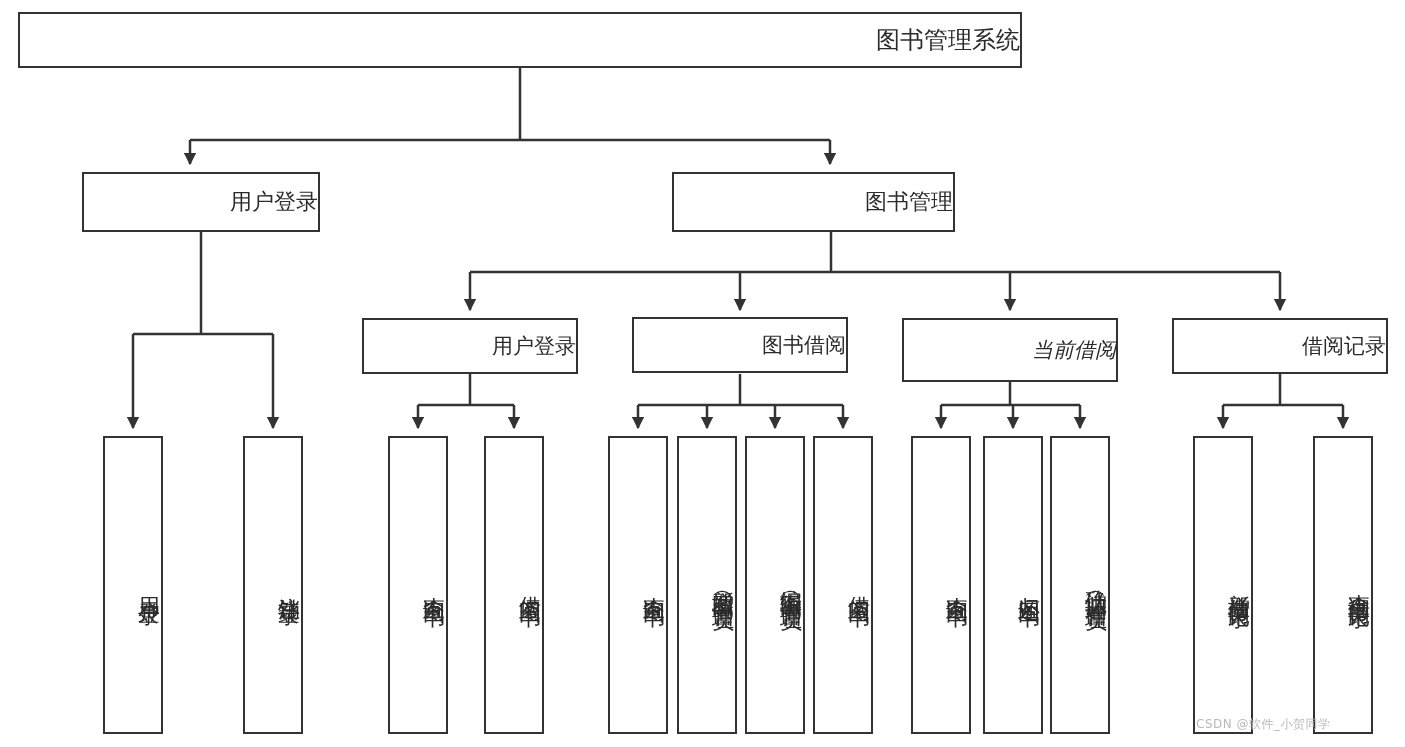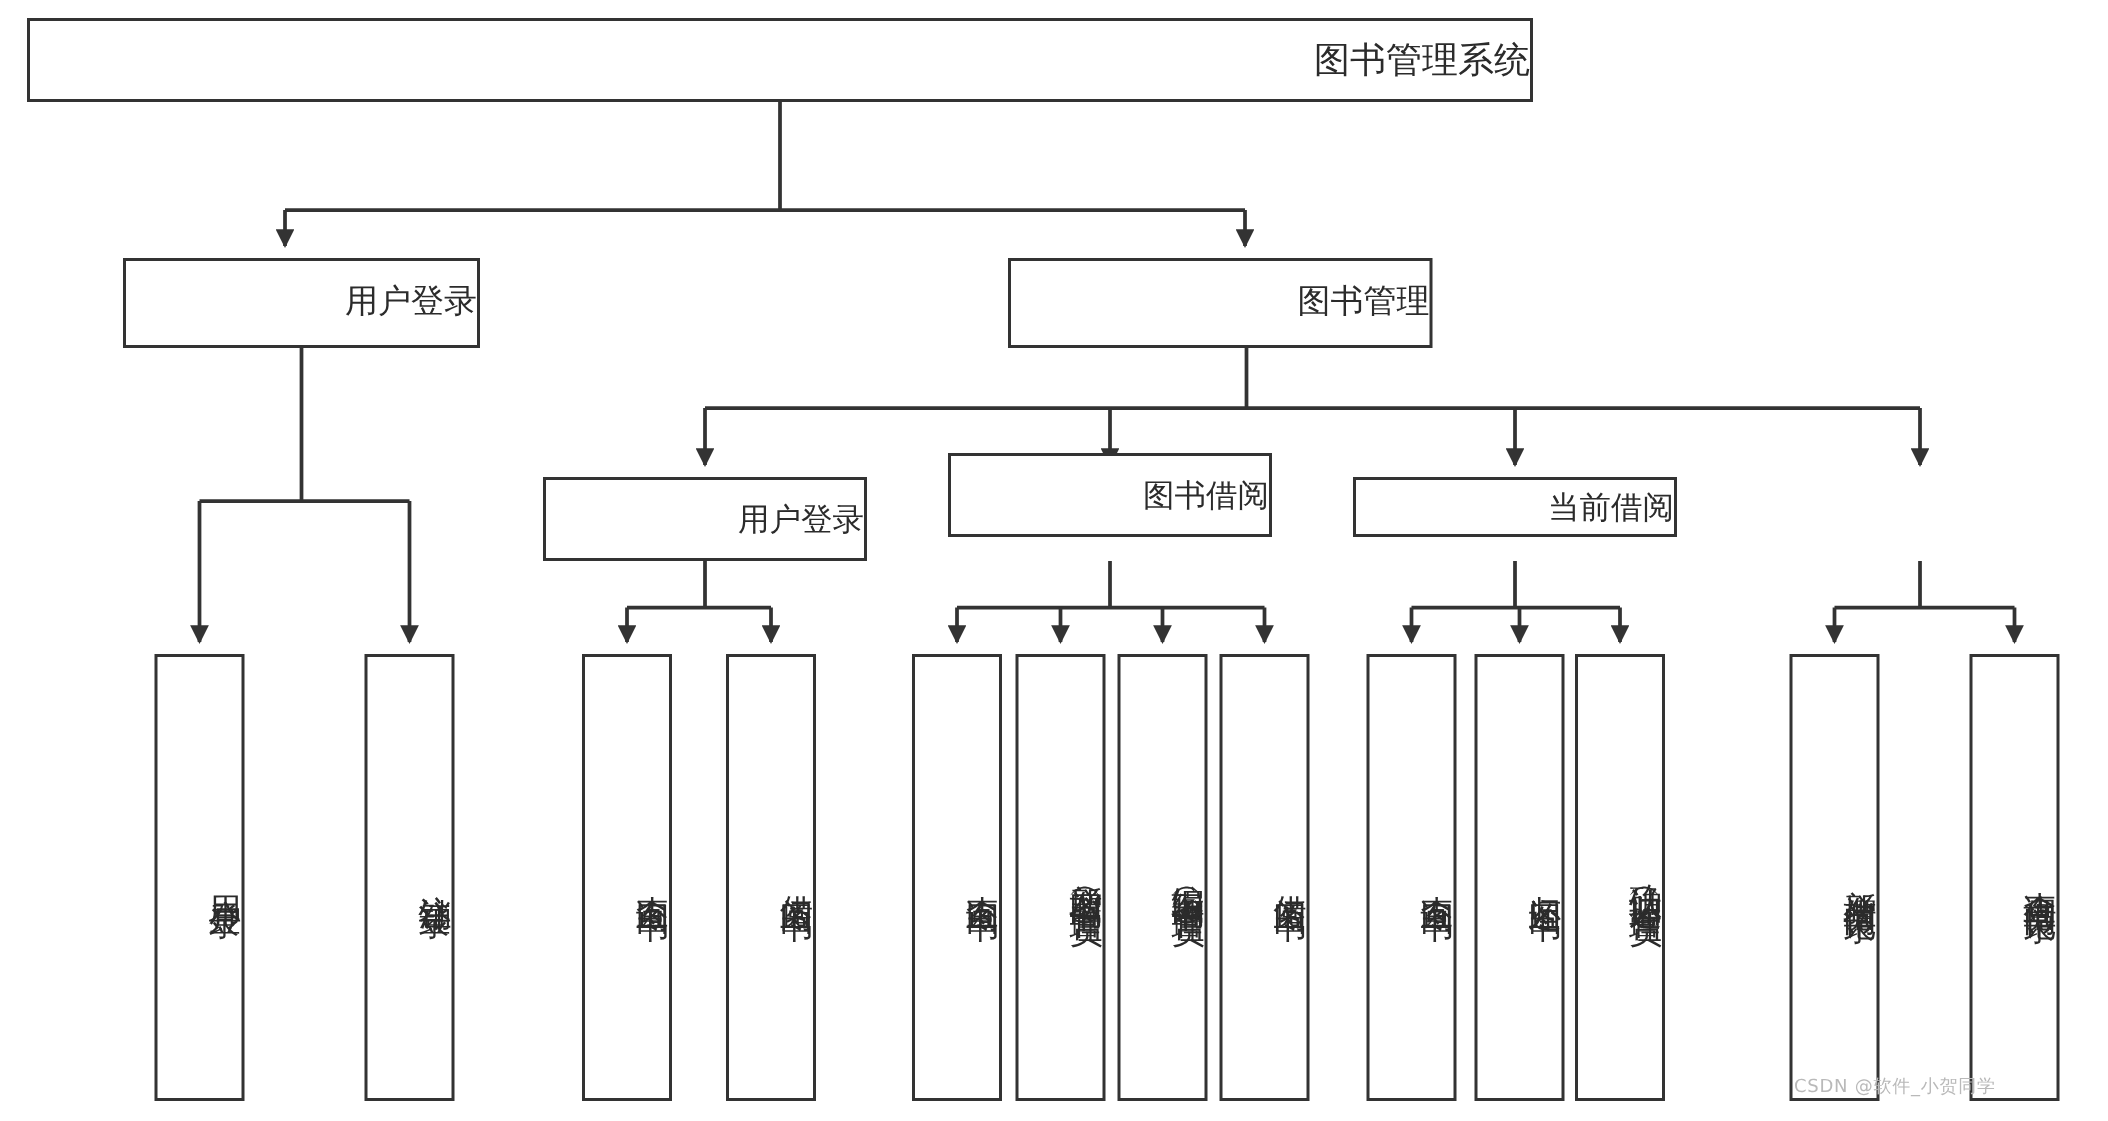--- a/index.html
+++ b/index.html
@@ -126,25 +126,28 @@
   <div class="node h1" style="left: 82px; top: 172px; width: 238px; height: 60px;">
     <span class="lbl">用户登录</span>
   </div>
   <div class="node h1" style="left: 672px; top: 172px; width: 283px; height: 60px;">
     <span class="lbl">图书管理</span>
   </div>
 
   <div class="node h2" style="left: 362px; top: 318px; width: 216px; height: 56px;">
     <span class="lbl">用户登录</span>
   </div>
-  <div class="node h2" style="left: 632px; top: 302px; width: 216px; height: 56px;">
+  <div class="node h2" style="left: 632px; top: 317px; width: 216px; height: 56px;">
     <span class="lbl">图书借阅</span>
   </div>
-  <div class="node h2" style="left: 902px; top: 318px; width: 216px; height: 40px;">
+  <div class="node h2" style="left: 902px; top: 318px; width: 216px; height: 64px; font-style: italic;">
     <span class="lbl">当前借阅</span>
+  </div>
+  <div class="node h2" style="left: 1172px; top: 318px; width: 216px; height: 56px;">
+    <span class="lbl">借阅记录</span>
   </div>
 
   <div class="node leaf" style="left: 103px; top: 436px; width: 60px; height: 298px;">
     <span class="lbl">用户登录</span>
   </div>
   <div class="node leaf" style="left: 243px; top: 436px; width: 60px; height: 298px;">
     <span class="lbl">注销登录</span>
   </div>
   <div class="node leaf" style="left: 388px; top: 436px; width: 60px; height: 298px;">
     <span class="lbl">查询图书</span>

